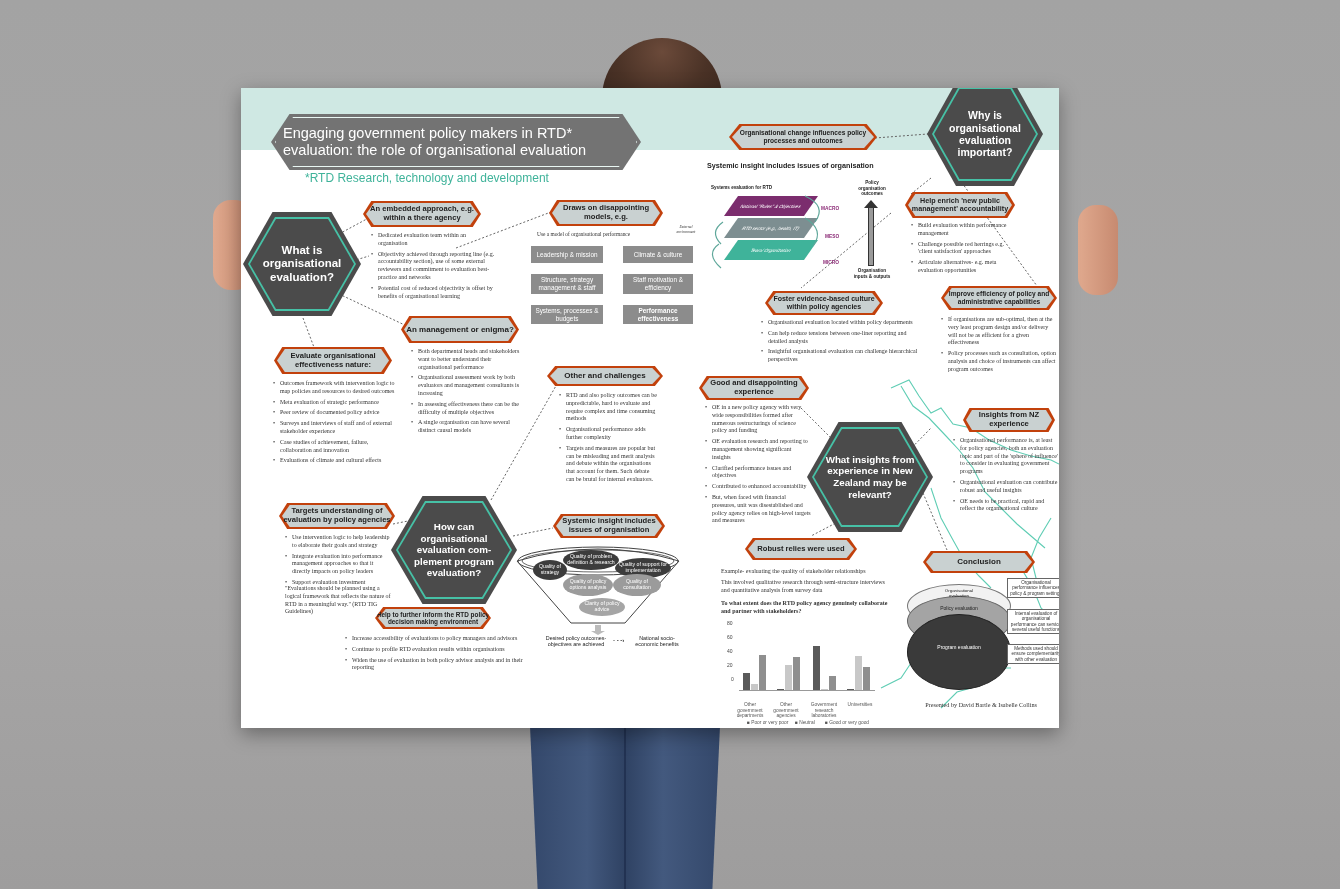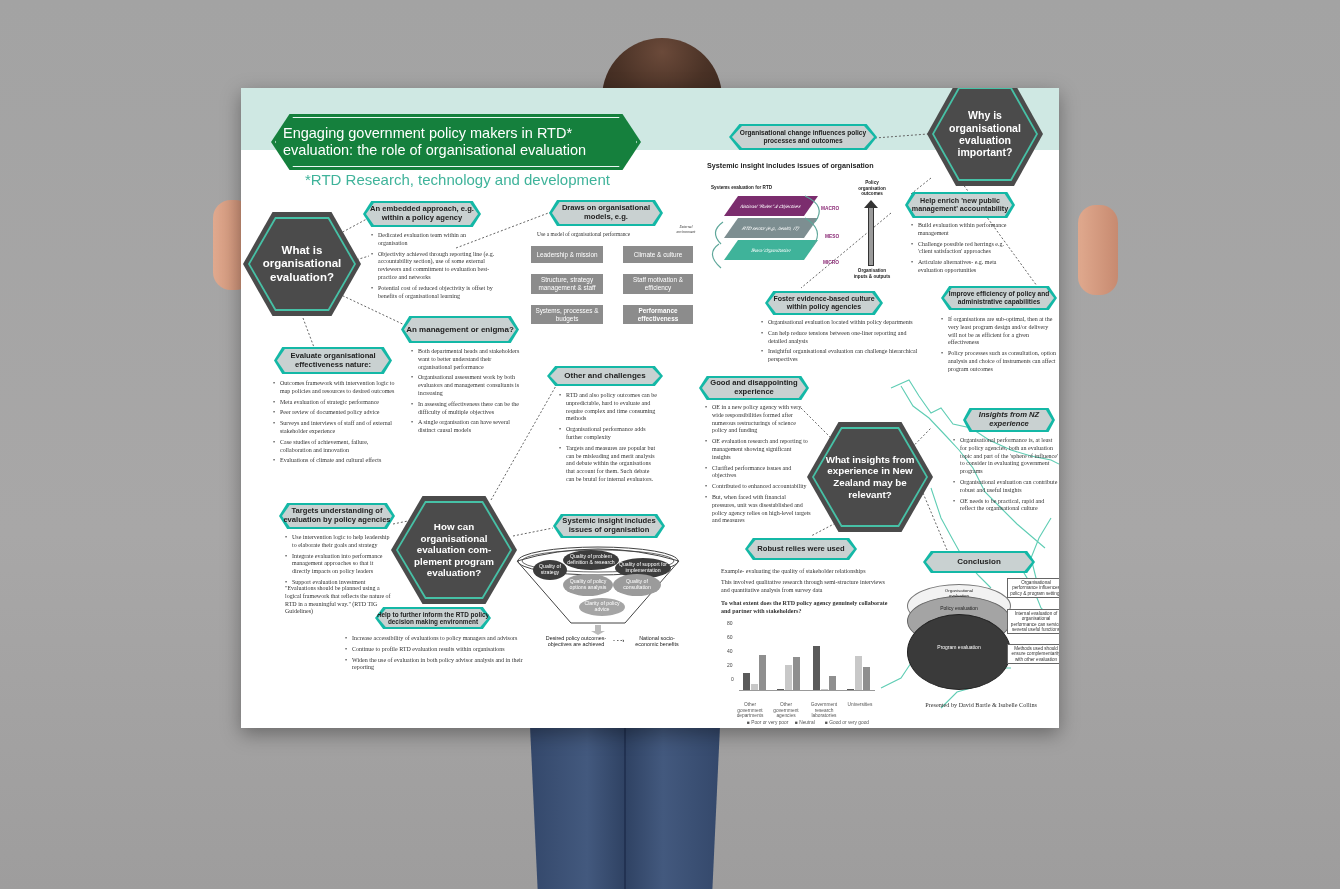--- a/index.html
+++ b/index.html
@@ -9,32 +9,32 @@
   .jeans { position:absolute; left:530px; top:726px; width:190px; height:163px; background: linear-gradient(90deg,#34486b 0%,#43597e 30%,#2f4263 50%,#43597e 70%,#34486b 100%); clip-path: polygon(0 0,100% 0,96% 100%,4% 100%); }
   .jeans-seam { position:absolute; left:624px; top:726px; width:2px; height:163px; background:#223252; }
   .hand { position:absolute; width:40px; height:90px; border-radius:18px; background: linear-gradient(90deg,#e0a98e,#c78a70); }
   .hand.l { left:213px; top:200px; }
   .hand.r { left:1078px; top:205px; }
 
   .poster { position:absolute; left:241px; top:88px; width:818px; height:640px; background:#ffffff; box-shadow: 0 6px 18px rgba(0,0,0,0.35); overflow:hidden; }
   .top-band { position:absolute; left:0; top:0; width:100%; height:62px; background:#cfe8e3; }
   .poster svg.links { position:absolute; left:0; top:0; width:818px; height:640px; }
 
-  .title-hex { position:absolute; left:30px; top:26px; width:370px; height:56px; background:#15803d; clip-path: polygon(5% 0,95% 0,100% 50%,95% 100%,5% 100%,0 50%); display:flex; align-items:center; justify-content:center; }
+  .title-hex { position:absolute; left:30px; top:26px; width:370px; height:56px; background:#737373; clip-path: polygon(5% 0,95% 0,100% 50%,95% 100%,5% 100%,0 50%); display:flex; align-items:center; justify-content:center; }
   .title-hex-inner { position:absolute; left:4px; top:3px; right:4px; bottom:3px; border:1px solid #e9f7f3; clip-path: polygon(5% 0,95% 0,100% 50%,95% 100%,5% 100%,0 50%); }
   .title-hex span { position:relative; color:#fff; font-size:14.5px; line-height:17px; text-align:left; padding-left:12px; }
-  .subtitle { position:absolute; left:64px; top:83px; font-size:15px; color:#3fb39a; }
+  .subtitle { position:absolute; left:64px; top:83px; font-size:12px; color:#3fb39a; }
 
   .big-hex { position:absolute; background:#4b4b4b; clip-path: polygon(25% 0,75% 0,100% 50%,75% 100%,25% 100%,0 50%); display:flex; align-items:center; justify-content:center; }
   .big-hex::before { content:""; position:absolute; left:6px; top:6px; right:6px; bottom:6px; background:#4b4b4b; clip-path: polygon(25% 0,75% 0,100% 50%,75% 100%,25% 100%,0 50%); box-shadow: inset 0 0 0 2px #46c1a6; }
   .hex-ring { position:absolute; inset:5px; clip-path: polygon(25% 0,75% 0,100% 50%,75% 100%,25% 100%,0 50%); background:#46c1a6; }
   .hex-core { position:absolute; inset:7px; clip-path: polygon(25% 0,75% 0,100% 50%,75% 100%,25% 100%,0 50%); background:#4b4b4b; }
   .big-hex span { position:relative; z-index:2; color:#fff; font-weight:bold; text-align:center; line-height:1.18; }
 
-  .tag { position:absolute; background:#14b8a6; clip-path: polygon(7% 0,93% 0,100% 50%,93% 100%,7% 100%,0 50%); display:flex; align-items:center; justify-content:center; }
+  .tag { position:absolute; background:#c2410c; clip-path: polygon(7% 0,93% 0,100% 50%,93% 100%,7% 100%,0 50%); display:flex; align-items:center; justify-content:center; }
   .tag::before { content:""; position:absolute; left:3px; top:2px; right:3px; bottom:2px; background:#c9d1d1; clip-path: polygon(7% 0,93% 0,100% 50%,93% 100%,7% 100%,0 50%); }
   .tag span { position:relative; font-size:7.6px; font-weight:bold; color:#222; text-align:center; line-height:1.15; }
 
   ul.bul { position:absolute; list-style:none; font-family:"Liberation Serif", serif; font-size:6px; color:#333; line-height:1.3; }
   ul.bul li { position:relative; padding-left:7px; margin-bottom:3px; }
   ul.bul li::before { content:"•"; position:absolute; left:0; top:0; }
   .note { position:absolute; font-family:"Liberation Serif", serif; font-size:6px; color:#333; line-height:1.3; }
 
   .model-box { position:absolute; background:#8c8c8c; color:#fff; font-size:6.4px; display:flex; align-items:center; justify-content:center; text-align:center; line-height:1.2; }
   .model-box.bold { font-weight:bold; }
@@ -120,30 +120,30 @@
       <div class="hex-core"></div>
     <span style="font-size:9.8px;width:90px;">What insights from experience in New Zealand may be relevant?</span>
   </div>
   <div class="big-hex" style="left:150px;top:408px;width:126px;height:108px;">
     <div class="hex-ring"></div>
       <div class="hex-core"></div>
     <span style="font-size:9.8px;width:92px;">How can organisational evaluation com-plement program evaluation?</span>
   </div>
 
   <div class="tag" style="left:122px;top:113px;width:118px;height:26px;">
-      <span>An embedded approach, e.g. within a policy agency</span>
+      <span>An embedded approach, e.g. within a there agency</span>
     </div>
   <ul class="bul" style="left:130px;top:144px;width:126px;">
     <li>Dedicated evaluation team within an organisation</li>
     <li>Objectivity achieved through reporting line (e.g. accountability section), use of some external reviewers and commitment to evaluation best-practice and networks</li>
     <li>Potential cost of reduced objectivity is offset by benefits of organisational learning</li>
   </ul>
 
   <div class="tag" style="left:308px;top:112px;width:114px;height:26px;">
-      <span>Draws on organisational models, e.g.</span>
+      <span>Draws on disappointing models, e.g.</span>
     </div>
   <div class="note" style="left:296px;top:143px;font-size:5.4px;">Use a model of organisational performance</div>
   <div class="note" style="left:434px;top:137px;font-size:3.8px;width:22px;text-align:center;font-style:italic;">External environment</div>
   <div class="model-box" style="left:290px;top:158px;width:72px;height:17px;">Leadership &amp; mission</div>
   <div class="model-box" style="left:382px;top:158px;width:70px;height:17px;">Climate &amp; culture</div>
   <div class="model-box" style="left:290px;top:186px;width:72px;height:20px;">Structure, strategy management &amp; staff</div>
   <div class="model-box" style="left:382px;top:186px;width:70px;height:20px;">Staff motivation &amp; efficiency</div>
   <div class="model-box" style="left:290px;top:217px;width:72px;height:19px;">Systems, processes &amp; budgets</div>
   <div class="model-box bold" style="left:382px;top:217px;width:70px;height:19px;">Performance effectiveness</div>
 
@@ -270,21 +270,21 @@
       <span>Good and disappointing experience</span>
     </div>
   <ul class="bul" style="left:464px;top:316px;width:106px;">
     <li>OE in a new policy agency with very wide responsibilities formed after numerous restructurings of science policy and funding</li>
     <li>OE evaluation research and reporting to management showing significant insights</li>
     <li>Clarified performance issues and objectives</li>
     <li>Contributed to enhanced accountability</li>
     <li>But, when faced with financial pressures, unit was disestablished and policy agency relies on high-level targets and measures</li>
   </ul>
 
-  <div class="tag" style="left:722px;top:320px;width:92px;height:24px;font-style:italic;">
+  <div class="tag" style="left:722px;top:320px;width:92px;height:24px;">
       <span>Insights from NZ experience</span>
     </div>
   <ul class="bul" style="left:712px;top:349px;width:106px;">
     <li>Organisational performance is, at least for policy agencies, both an evaluation topic and part of the 'sphere of influence' to consider in evaluating government programs</li>
     <li>Organisational evaluation can contribute robust and useful insights</li>
     <li>OE needs to be practical, rapid and reflect the organisational culture</li>
   </ul>
 
   <div class="tag" style="left:504px;top:450px;width:112px;height:22px;">
       <span>Robust relies were used</span>

